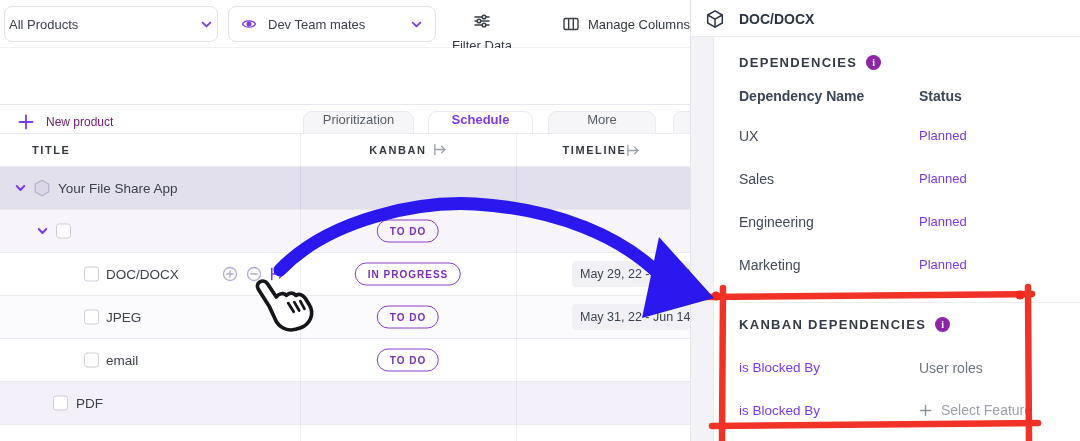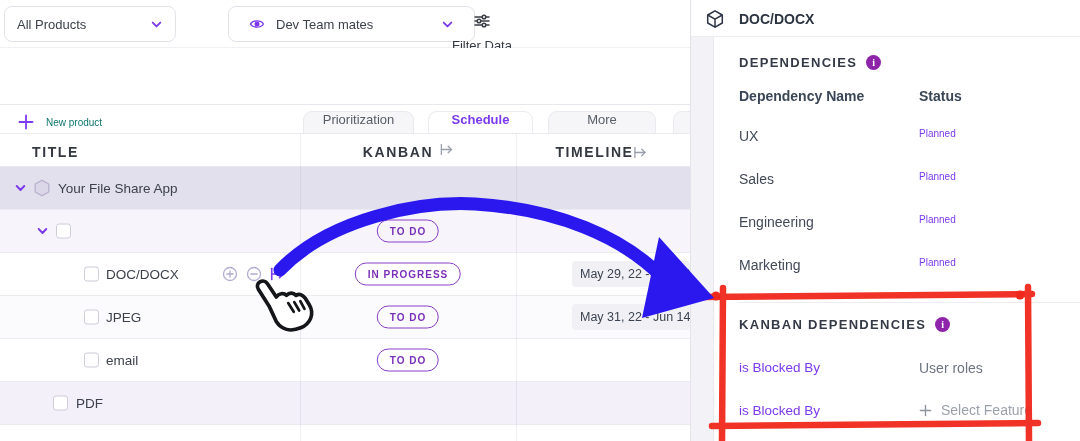--- a/index.html
+++ b/index.html
@@ -11,67 +11,67 @@
   .left-panel { position:absolute; left:0; top:0; width:690px; height:441px; overflow:hidden; background:#fff; }
 
   .toolbar { position:absolute; left:0; top:0; width:690px; height:48px; border-bottom:1px solid #f1f0f4; background:#fff; }
   .select-box { position:absolute; top:6px; height:36px; background:#fff; border:1px solid #e3e2e8; border-radius:8px; display:flex; align-items:center; cursor:pointer; }
   .select-box .val { font-size:13px; color:#3c414b; }
   .tool-btn { position:absolute; top:12px; height:24px; display:flex; align-items:center; gap:8px; cursor:pointer; }
   .tool-btn .lbl { font-size:13px; color:#343941; }
 
   .subheader { position:absolute; left:0; top:48px; width:690px; height:57px; border-bottom:1px solid #e8e7ed; background:#fff; }
   .newprod { position:absolute; left:18px; top:66px; display:flex; align-items:center; gap:12px; cursor:pointer; }
-  .newprod .lbl { font-size:10px; color:#0f766e; }
+  .newprod .lbl { font-size:12px; color:#701a75; }
   .tab { position:absolute; top:63px; height:41px; border:1px solid #eae9ef; border-radius:9px; background:#f6f6f8; color:#585d66; font-size:13px; display:flex; align-items:flex-start; justify-content:center; cursor:pointer; }
   .tab.active { background:#fff; color:#7c3aed; font-weight:bold; border-color:#ebeaef; }
 
-  .thead-label { font-size:14px; font-weight:bold; letter-spacing:1.6px; color:#34383f; }
+  .thead-label { font-size:11px; font-weight:bold; letter-spacing:1.6px; color:#34383f; }
   .col-div { position:absolute; top:133px; bottom:0; width:1px; background:rgba(40,30,80,0.07); z-index:5; }
 
   .trow { position:absolute; left:0; width:690px; height:43px; border-bottom:1px solid #edebf2; }
   .rowtext { position:absolute; top:50%; transform:translateY(-50%); font-size:13.5px; color:#3c414b; white-space:nowrap; cursor:pointer; }
   .cbx { position:absolute; top:50%; transform:translateY(-50%); width:15px; height:15px; background:#fff; border:1px solid #cfccd8; border-radius:3px; cursor:pointer; }
   .rowicon { position:absolute; top:50%; transform:translateY(-50%); display:flex; cursor:pointer; }
   .badge { position:absolute; left:408px; top:50%; transform:translate(-50%,-50%); border:1.5px solid #8a3fc6; color:#7a2fb8; border-radius:20px; font-size:10px; font-weight:bold; letter-spacing:1px; padding:5px 12px; white-space:nowrap; background:transparent; cursor:pointer; }
   .chip { position:absolute; left:572px; top:50%; transform:translateY(-50%); width:118px; height:26px; background:#f1f1f5; border-radius:4px; font-size:12.5px; color:#3c4350; display:flex; align-items:center; padding:0 8px; white-space:nowrap; overflow:hidden; cursor:pointer; }
 
   
   .drawer { position:absolute; left:690px; top:0; width:390px; height:441px; background:#fff; border-left:1px solid #e5e3e9; }
   .drawer-header { position:absolute; left:0; top:0; width:100%; height:37px; background:#fff; border-bottom:1px solid #ececf0; }
   .drawer-rail { position:absolute; left:0; top:37px; width:23px; bottom:0; background:#f3f2f6; border-right:1px solid #eae8ee; }
   .sec-heading { font-size:13px; font-weight:bold; letter-spacing:1.3px; color:#353b46; }
   .heading-row { position:absolute; display:flex; align-items:center; gap:9px; }
   .info-badge { width:15px; height:15px; border-radius:50%; background:#8e24aa; color:#fff; font-size:10px; font-weight:bold; display:flex; align-items:center; justify-content:center; cursor:pointer; font-family:"Liberation Serif", serif; }
   .dep-name { position:absolute; left:48px; font-size:14px; color:#424957; }
-  .dep-status { position:absolute; left:228px; font-size:10px; color:#7c3aed; cursor:pointer; }
+  .dep-status { position:absolute; left:228px; font-size:13px; color:#7c3aed; cursor:pointer; }
   .col-head { font-size:14px; font-weight:bold; color:#3a4657; }
   .fd-rel { position:absolute; left:48px; font-size:13.5px; color:#7c3aed; cursor:pointer; }
   .fd-val { position:absolute; left:228px; font-size:14px; color:#6e7580; cursor:pointer; }
   .fd-placeholder { position:absolute; left:228px; display:flex; align-items:center; gap:9px; font-size:14px; color:#9ba1aa; cursor:pointer; }
 
   .overlay { position:absolute; left:0; top:0; width:1080px; height:441px; pointer-events:none; z-index:50; }
 </style>
 </head>
 <body>
 
 <div class="app">
 
   <div class="left-panel">
 
     <div class="toolbar">
-      <div class="select-box" style="left:4px; width:172px; padding:0 12px;">
+      <div class="select-box" style="left:4px; width:214px; padding:0 4px;">
         <span class="val">All Products</span>
         <span style="margin-left:auto; display:flex;">
           <svg width="13" height="13" viewBox="0 0 12 12">
               <path d="M2.5 4.2 L6 7.8 L9.5 4.2" stroke="#7c3aed" stroke-width="1.7" fill="none" stroke-linecap="round" stroke-linejoin="round"></path>
             </svg>
         </span>
       </div>
-      <div class="select-box" style="left:228px; width:247px; padding:0 20px;text-align:center;">
+      <div class="select-box" style="left:228px; width:208px; padding:0 12px;text-align:center;">
         <span style="display:flex; margin-right:11px;">
           <svg width="16" height="16" viewBox="0 0 16 16">
               <path d="M1.5 8 C4 3.8 12 3.8 14.5 8 C12 12.2 4 12.2 1.5 8 Z" stroke="#7c3aed" stroke-width="1.4" fill="none"></path>
               <circle cx="8" cy="8" r="2.5" fill="#7c3aed"></circle>
             </svg>
         </span>
         <span class="val">Dev Team mates</span>
         <span style="margin-left:auto; display:flex;">
           <svg width="13" height="13" viewBox="0 0 12 12">
               <path d="M2.5 4.2 L6 7.8 L9.5 4.2" stroke="#7c3aed" stroke-width="1.7" fill="none" stroke-linecap="round" stroke-linejoin="round"></path>
@@ -83,20 +83,30 @@
           <svg width="18" height="18" viewBox="0 0 18 18" stroke="#3a3f47" stroke-width="1.5" stroke-linecap="round">
             <line x1="2" y1="5" x2="16" y2="5"></line>
               <line x1="2" y1="9" x2="16" y2="9"></line>
               <line x1="2" y1="13" x2="16" y2="13"></line>
             <circle cx="11" cy="5" r="1.8" fill="#fff"></circle>
               <circle cx="6" cy="9" r="1.8" fill="#fff"></circle>
               <circle cx="11" cy="13" r="1.8" fill="#fff"></circle>
           </svg>
         </span>
         <span class="lbl">Filter Data</span>
+      </div>
+      <div class="tool-btn" style="left:562px;">
+        <span style="display:flex;">
+          <svg width="18" height="18" viewBox="0 0 18 18" stroke="#3a3f47" stroke-width="1.4" fill="none">
+            <rect x="2" y="3.5" width="14" height="11" rx="1.5"></rect>
+              <line x1="6.7" y1="3.5" x2="6.7" y2="14.5"></line>
+              <line x1="11.3" y1="3.5" x2="11.3" y2="14.5"></line>
+          </svg>
+        </span>
+        <span class="lbl">Manage Columns</span>
       </div>
     </div>
 
     <div class="subheader">
       <div class="newprod">
         <span style="display:flex;">
           <svg width="16" height="16" viewBox="0 0 16 16" stroke="#7c3aed" stroke-width="1.8" stroke-linecap="round">
               <line x1="8" y1="1.5" x2="8" y2="14.5"></line>
               <line x1="1.5" y1="8" x2="14.5" y2="8"></line>
             </svg>

